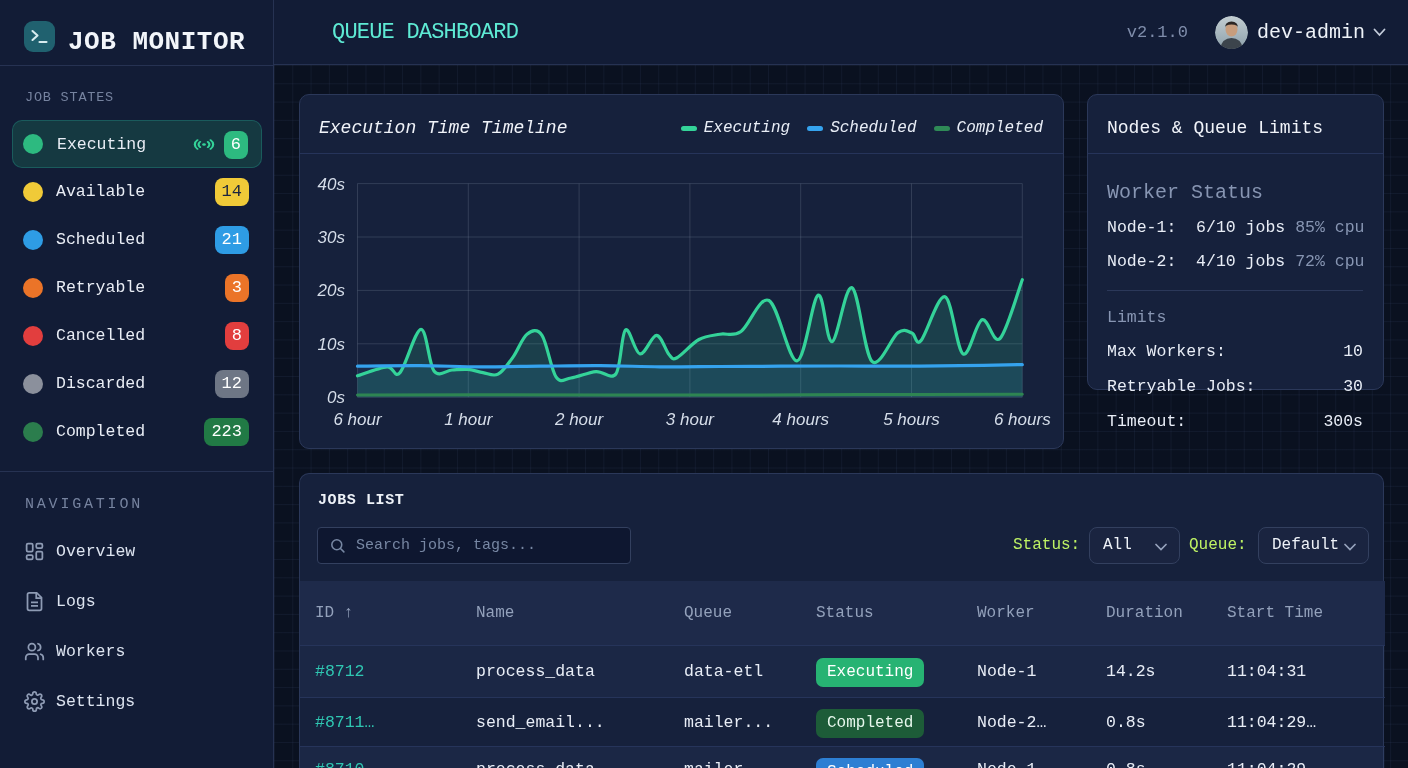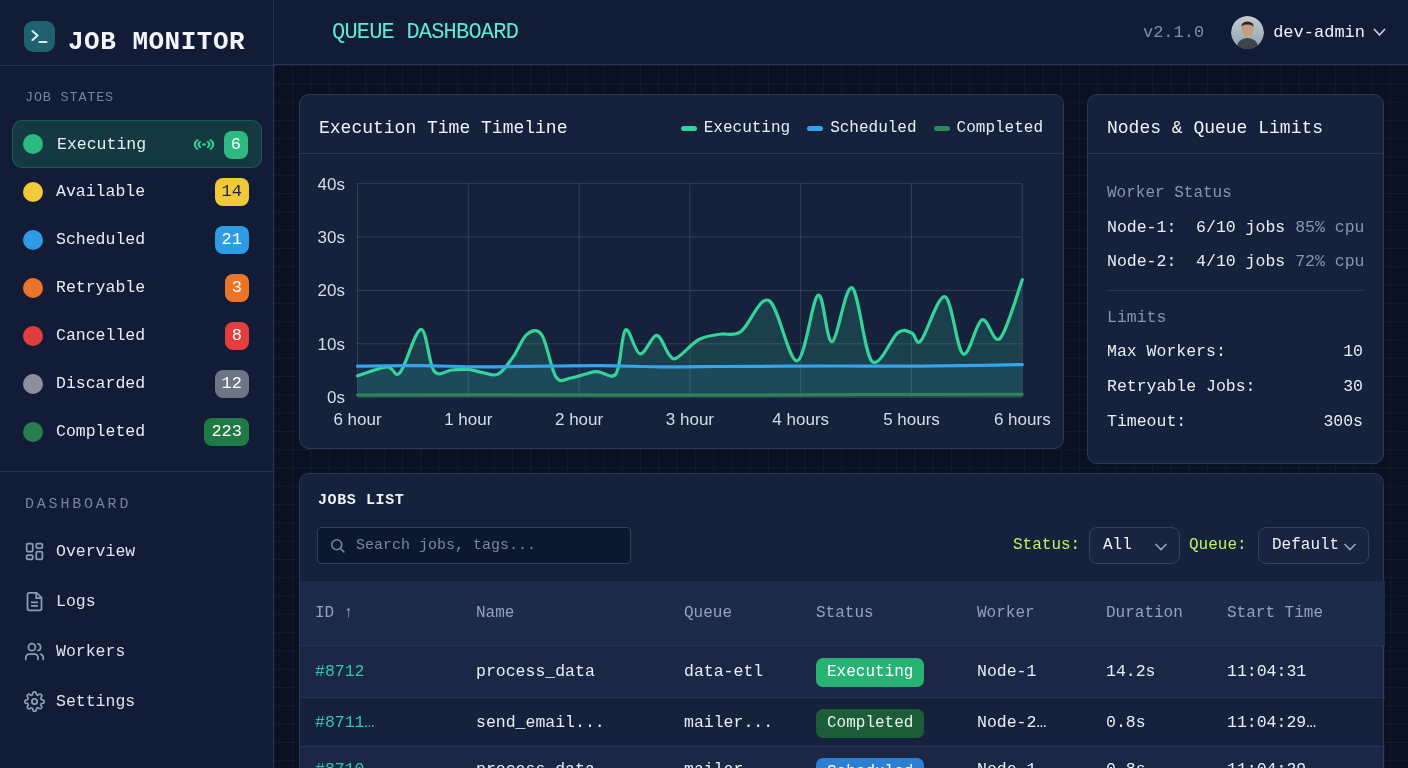--- a/index.html
+++ b/index.html
@@ -13,43 +13,43 @@
   background-size:18.3px 18.3px;
   background-position:274px 65px;
   position:relative;
   color:#e8edf6;
 }
 .topbar{position:absolute;left:0;top:0;width:1408px;height:65px;background:#121c36;border-bottom:1px solid #263252;}
 .tb-title{position:absolute;left:296px;top:0;line-height:65px;font-size:22px;color:#5eead4;letter-spacing:-0.8px;margin-left:36px;}
 .tb-right{position:absolute;right:22px;top:0;height:65px;display:flex;align-items:center;}
 .version{color:#7f8dab;font-size:17px;margin-right:27px;}
 .avatar{width:33px;height:33px;border-radius:50%;overflow:hidden;margin-right:9px;}
-.uname{font-size:17px;color:#eef2f8;margin-right:8px;}
+.uname{font-size:20px;color:#eef2f8;margin-right:8px;}
 .sidebar{position:absolute;left:0;top:0;width:274px;height:768px;background:#121c36;border-right:1px solid #263252;}
 .logo{position:absolute;left:24px;top:15px;display:flex;align-items:center;}
 .logo-box{width:31px;height:31px;border-radius:9px;background:#20616f;display:flex;align-items:center;justify-content:center;margin-right:13px;}
 .logo-text{font-size:26px;font-weight:bold;color:#f2f5fa;letter-spacing:0.5px;margin-top:12px;}
 .side-sep{position:absolute;left:0;top:65px;width:274px;height:1px;background:#263252;}
 .sec-label{position:absolute;left:25px;color:#76839f;}
 .states{position:absolute;left:12px;top:120px;width:250px;}
 .s-item{position:relative;height:48px;border-radius:10px;}
 .s-item.active{background:#153941;border:1px solid rgba(45,212,191,0.22);}
 .s-dot{position:absolute;left:11px;top:14px;width:20px;height:20px;border-radius:50%;}
 .s-item.active .s-dot{left:10px;top:13px;}
 .s-name{position:absolute;left:44px;top:0;line-height:48px;font-size:16.5px;color:#e9edf5;}
 .s-badge{position:absolute;right:13px;top:10px;height:28px;line-height:28px;border-radius:8px;padding:0 7px;font-size:17px;color:#fff;}
 .live{position:absolute;right:46px;top:16px;}
 .navs{position:absolute;left:12px;top:527px;width:250px;}
 .n-item{position:relative;height:50px;}
 .n-item svg{position:absolute;left:12px;top:14px;}
 .n-name{position:absolute;left:44px;line-height:50px;font-size:16.5px;color:#dde4f0;}
 .card{position:absolute;background:#16213c;border:1px solid #2b3859;border-radius:10px;}
 .card-head{position:absolute;left:0;top:0;right:0;height:59px;border-bottom:1px solid #26345a;}
-#chartcard{left:299px;top:94px;width:765px;height:355px;}
-#nodescard{left:1087px;top:94px;width:297px;height:370px;}
+#chartcard{left:299px;top:94px;width:765px;height:355px;font-style:italic;}
+#nodescard{left:1087px;top:94px;width:297px;height:296px;}
 #jobscard{left:299px;top:473px;width:1085px;height:310px;border-bottom:none;border-bottom-left-radius:0;border-bottom-right-radius:0;}
 .ct-title{position:absolute;left:19px;top:4px;line-height:58px;font-size:18px;color:#f0f3f9;}
 .legend{position:absolute;right:20px;top:4px;height:58px;display:flex;align-items:center;font-size:16px;}
 .lg-dash{width:16px;height:5px;border-radius:3px;margin-right:7px;}
 .lg-item{display:flex;align-items:center;margin-left:17px;}
 .nd-title{position:absolute;left:19px;top:4px;line-height:58px;font-size:18px;color:#f0f3f9;}
 .nd-body{position:absolute;left:19px;right:20px;top:59px;font-size:16.5px;}
 .nd-gray{color:#8795b2;}
 .nd-row{height:34.6px;line-height:34.6px;white-space:pre;}
 .nd-sep{height:1px;background:#2b3859;margin:10px 0;}
@@ -145,21 +145,21 @@
         <span class="s-name">Discarded</span>
         <span class="s-badge" style="background:#6e7685;">12</span>
       </div>
     <div class="s-item">
         <span class="s-dot" style="background:#2b7d4d;"></span>
         <span class="s-name">Completed</span>
         <span class="s-badge" style="background:#217a45;">223</span>
       </div>
   </div>
   <div class="side-sep" style="top:471px;"></div>
-  <div class="sec-label" style="top:496px;font-size:15px;letter-spacing:2.8px;">DASHBOARD</div>
+  <div class="sec-label" style="top:496px;font-size:15px;letter-spacing:2.8px;">NAVIGATION</div>
   <div class="navs">
     <div class="n-item">
       <svg width="21" height="21" viewBox="0 0 24 24" fill="none" stroke="#8e9bb4" stroke-width="2">
           <rect x="3" y="3" width="7" height="9" rx="1.5"></rect>
           <rect x="14" y="3" width="7" height="5" rx="1.5"></rect>
           <rect x="14" y="12" width="7" height="9" rx="1.5"></rect>
           <rect x="3" y="16" width="7" height="5" rx="1.5"></rect>
         </svg>
       <span class="n-name">Overview</span>
     </div>
@@ -235,21 +235,21 @@
     <path id="gline" d="M57.5,221.8 C62.4,220.3 79.9,213.3 87.0,212.8 C94.1,212.2 94.3,224.9 100.0,218.6 C105.7,212.4 115.3,175.6 121.0,175.4 C126.7,175.1 128.8,210.3 134.0,217.0 C139.2,223.8 146.3,216.2 152.0,216.0 C157.7,215.7 162.8,215.0 168.0,215.4 C173.2,215.9 178.0,217.8 183.0,218.6 C188.0,219.4 193.0,222.8 198.0,220.2 C203.0,217.7 208.2,209.8 213.0,203.1 C217.8,196.5 222.2,183.8 227.0,180.2 C231.8,176.5 237.2,174.1 242.0,181.3 C246.8,188.4 251.2,215.8 256.0,222.9 C260.8,230.0 264.3,224.9 271.0,224.0 C277.7,223.1 288.5,218.3 296.0,217.6 C303.5,216.9 311.1,226.6 316.0,219.7 C320.9,212.8 321.5,179.2 325.5,175.9 C329.5,172.6 334.8,199.1 340.0,199.9 C345.2,200.8 351.7,181.2 356.5,181.3 C361.3,181.3 365.6,196.7 369.0,200.5 C372.4,204.2 372.0,206.2 377.0,203.7 C382.0,201.2 391.8,189.4 399.0,185.5 C406.2,181.6 413.0,181.5 420.0,180.2 C427.0,178.9 432.8,183.1 441.0,177.5 C449.2,171.9 459.7,141.7 469.0,146.5 C478.3,151.4 488.8,207.8 497.0,206.9 C505.2,206.0 512.2,144.4 518.0,141.2 C523.8,138.0 526.3,188.9 532.0,187.7 C537.7,186.4 545.3,130.4 552.0,133.7 C558.7,137.0 564.3,199.9 572.0,207.4 C579.7,214.9 591.3,183.3 598.0,178.6 C604.7,173.9 608.2,177.8 612.0,179.1 C615.8,180.5 615.5,192.6 621.0,186.6 C626.5,180.5 638.0,140.6 645.0,142.8 C652.0,145.0 656.8,196.1 663.0,199.9 C669.2,203.8 675.8,168.4 682.0,165.8 C688.2,163.2 693.3,191.1 700.0,184.5 C706.7,177.8 718.6,135.5 722.3,125.7" fill="none" stroke="#34d399" stroke-width="3.2" stroke-linecap="round"></path>
     <path id="bline" d="M57.5,212.2 C67.9,212.1 99.6,211.6 120.0,211.7 C140.4,211.8 160.0,212.7 180.0,212.8 C200.0,212.9 220.0,212.4 240.0,212.2 C260.0,212.0 280.0,211.6 300.0,211.7 C320.0,211.8 340.0,212.6 360.0,212.8 C380.0,212.9 400.0,212.6 420.0,212.5 C440.0,212.4 460.0,212.3 480.0,212.2 C500.0,212.1 520.0,212.0 540.0,212.0 C560.0,212.0 580.0,212.3 600.0,212.2 C620.0,212.2 639.6,212.0 660.0,211.7 C680.4,211.4 711.9,210.8 722.3,210.6" fill="none" stroke="#35a3ee" stroke-width="3.2" stroke-linecap="round"></path>
     <path id="dline" d="M57.5,241.1 C81.2,241.0 142.9,240.8 200.0,240.8 C257.1,240.8 340.0,241.1 400.0,241.1 C460.0,241.0 506.3,240.7 560.0,240.5 C613.7,240.4 695.2,240.3 722.3,240.3" fill="none" stroke="#2e8552" stroke-width="3" stroke-linecap="round"></path>
   </svg>
 </div>
 
 <div class="card" id="nodescard">
   <div class="card-head"></div>
   <div class="nd-title">Nodes &amp; Queue Limits</div>
   <div class="nd-body">
-    <div class="nd-row" style="margin-top:22px;"><span class="nd-gray" style="font-size:16px;">Worker Status</span></div>
+    <div class="nd-row" style="margin-top:22px;"><span class="nd-gray" style="font-size:20px;">Worker Status</span></div>
     <div class="nd-row">Node-1:  6/10 jobs <span class="nd-gray">85% cpu</span></div>
     <div class="nd-row">Node-2:  4/10 jobs <span class="nd-gray">72% cpu</span></div>
     <div class="nd-sep"></div>
     <div class="nd-row"><span class="nd-gray">Limits</span></div>
     <div class="nd-row nd-flex"><span>Max Workers:</span><span>10</span></div>
     <div class="nd-row nd-flex"><span>Retryable Jobs:</span><span>30</span></div>
     <div class="nd-row nd-flex"><span>Timeout:</span><span>300s</span></div>
   </div>
 </div>
 

